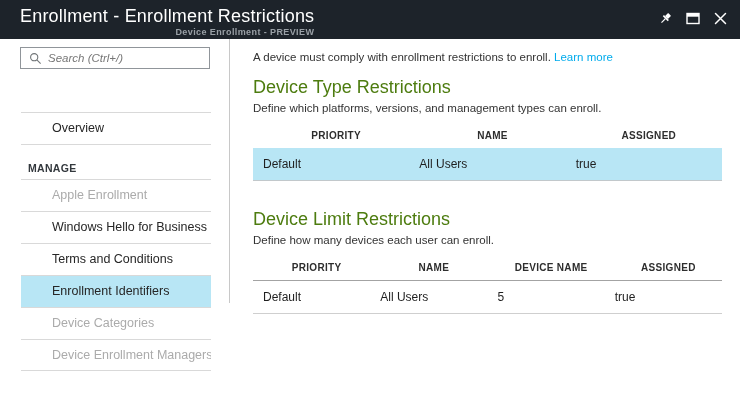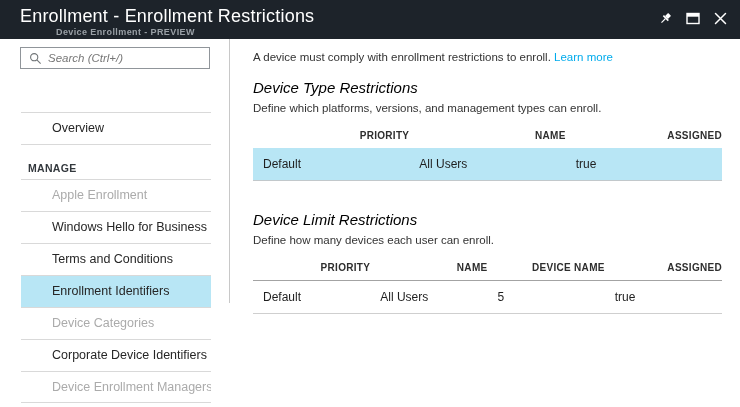--- a/index.html
+++ b/index.html
@@ -10,21 +10,21 @@
     position: relative;
     color: #333;
   }
 
   
   .titlebar {
     position: absolute; top: 0; left: 0; width: 740px; height: 39px;
     background: #1d232a;
     display: flex; align-items: flex-start; justify-content: space-between;
   }
-  .titlebar-titles { padding: 6px 0 0 20px; }
+  .titlebar-titles { padding: 6px 0 0 20px; text-align: right; }
   .blade-title {
     color: #ffffff; font-size: 18px; font-weight: 300; letter-spacing: 0.2px;
     line-height: 20px; white-space: nowrap;
   }
   .blade-subtitle {
     color: #9aa0a6; font-size: 9px; font-weight: bold; letter-spacing: 0.4px;
     margin-top: 1px; white-space: nowrap; padding-left: 36px;
   }
   .titlebar-actions {
     display: flex; align-items: center; gap: 13px; padding: 11px 12px 0 0;
@@ -68,32 +68,32 @@
 
   
   .main {
     position: absolute; top: 39px; left: 231px; width: 509px; height: 368px;
     background: #ffffff; padding: 11px 18px 0 22px;
   }
   .intro { font-size: 11.5px; line-height: 14px; color: #333; }
   .intro a { color: #00abec; text-decoration: none; cursor: pointer; }
 
   .section-title {
-    font-size: 15px; font-weight: 400; color: #000000; line-height: 17px; font-style: italic;
+    font-size: 18px; font-weight: 400; color: #4d7c0f; line-height: 17px;
   }
   .section-desc { font-size: 11.5px; color: #333; margin-top: 6px; line-height: 13px; }
 
   .sec1 .section-title { margin-top: 15px; }
   .sec2 .section-title { margin-top: 30px; }
 
   .tbl { width: 100%; border-collapse: collapse; table-layout: fixed; }
   .sec1 .tbl { margin-top: 8px; }
   .sec2 .tbl { margin-top: 9px; }
   .tbl th {
-    text-align: right; font-size: 10px; font-weight: bold; color: #2e2e2e;
+    text-align: center; font-size: 10px; font-weight: bold; color: #2e2e2e;
     letter-spacing: 0.3px; padding: 0 0 0 10px; height: 25px; vertical-align: middle;
   }
   .tbl td {
     font-size: 12px; color: #1f1f1f; padding: 0 0 0 10px; vertical-align: middle;
   }
   .sec1 .tbl td { height: 32px; }
   .sec2 .tbl td { height: 33px; }
   .sec1 tr.row-highlight { background: #b8e6f5; }
   .sec1 tr.row-highlight td { border-bottom: 1px solid #c2c8cb; }
   .sec2 .tbl th { border-bottom: 1px solid #a3a3a3; }
@@ -141,21 +141,20 @@
   </div>
 
   <nav class="menu">
     <div class="menu-item">Overview</div>
     <div class="menu-section">MANAGE</div>
     <div class="menu-item disabled">Apple Enrollment</div>
     <div class="menu-item">Windows Hello for Business</div>
     <div class="menu-item">Terms and Conditions</div>
     <div class="menu-item selected">Enrollment Identifiers</div>
     <div class="menu-item disabled">Device Categories</div>
-    <div class="menu-item">Corporate Device Identifiers</div>
     <div class="menu-item disabled">Device Enrollment Managers</div>
   </nav>
 </aside>
 
 <main class="main">
   <p class="intro">
     <span>A device must comply with enrollment restrictions to enroll.</span>
     <a>Learn more</a>
   </p>
 

